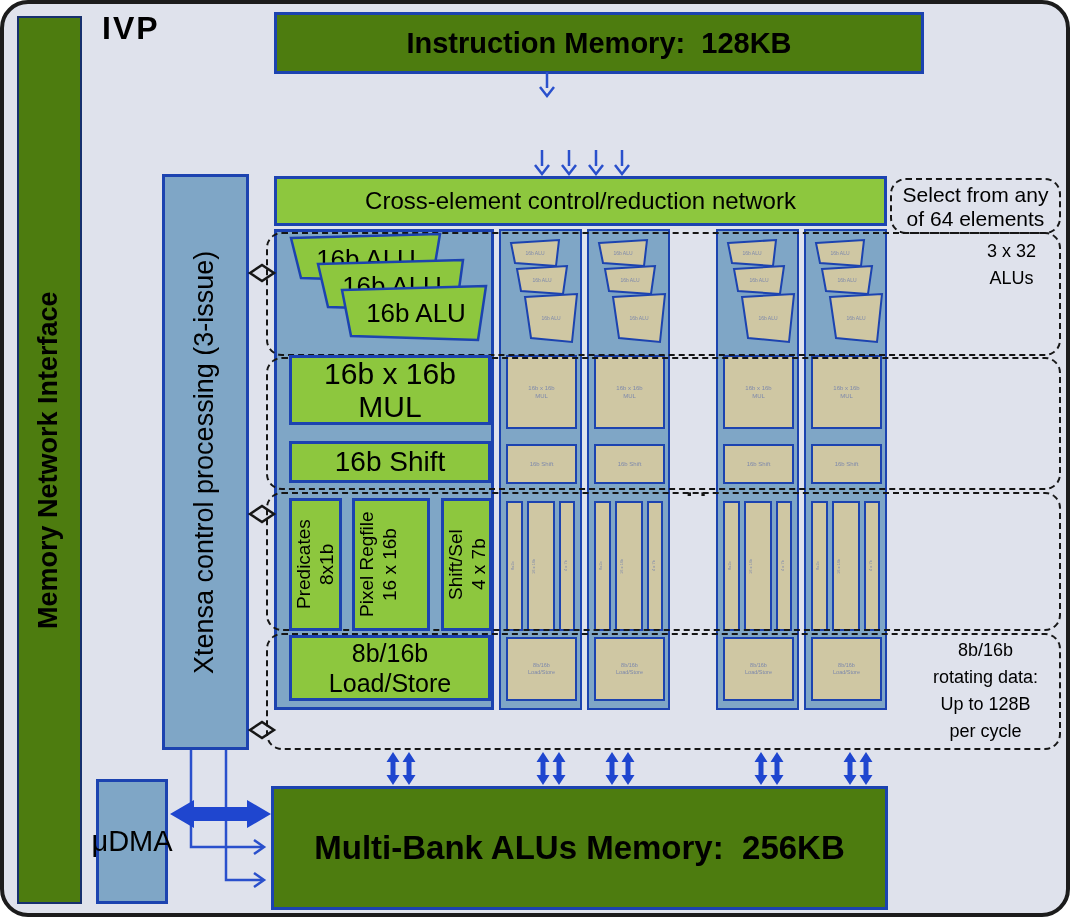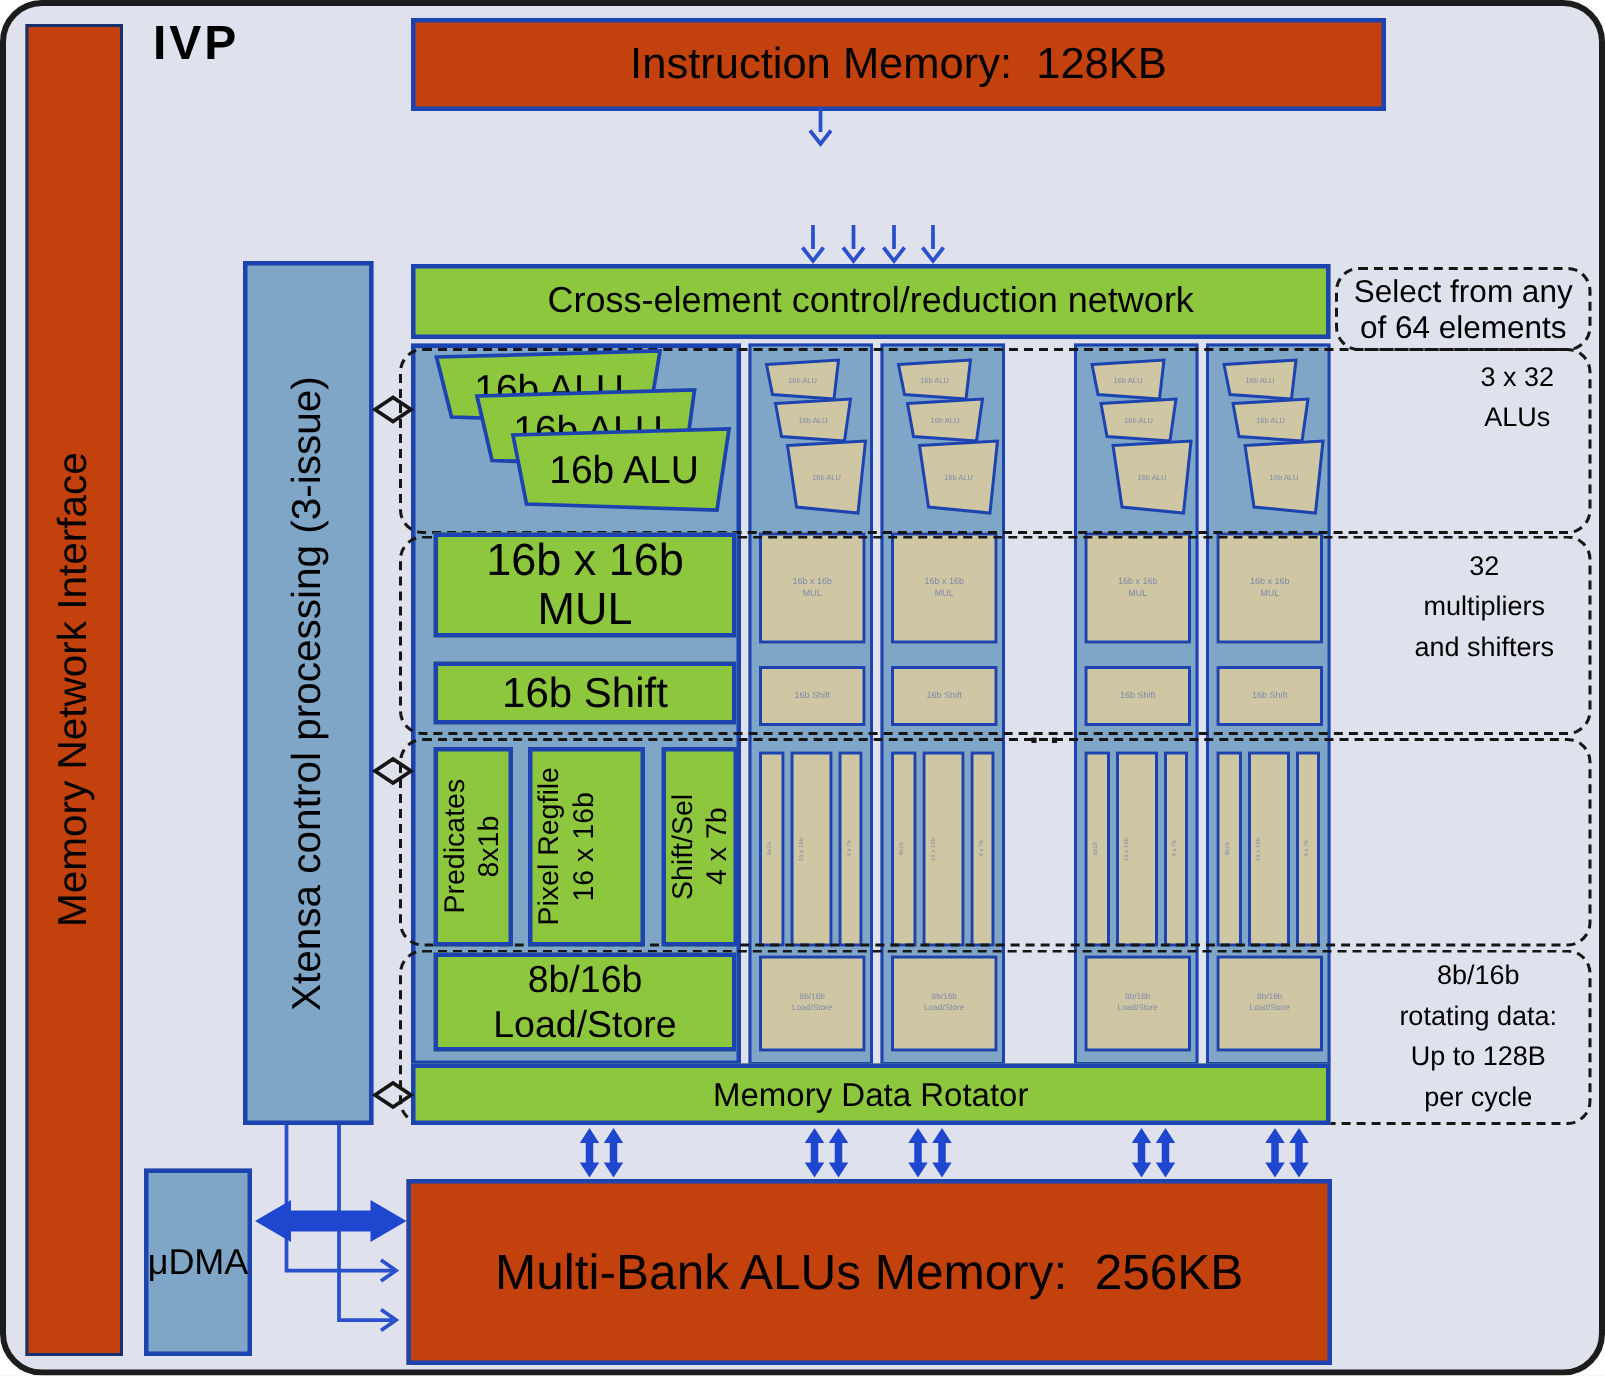--- a/index.html
+++ b/index.html
@@ -1,41 +1,41 @@
 <!DOCTYPE html>
 <html><head>
 <meta charset="utf-8">
 <style>
   html,body{margin:0;padding:0;background:#fff;}
   .page{position:relative;width:1070px;height:917px;background:#dfe2ec;
         border:4px solid #1c1c1c;border-radius:28px;box-sizing:border-box;
         font-family:"Liberation Sans","DejaVu Sans",sans-serif;color:#000;overflow:hidden;}
   .abs{position:absolute;box-sizing:border-box;}
   .bluebox{border:3px solid #1c43b0;}
-  .lightblue{background:#c2410c;}
+  .lightblue{background:#4d7c0f;font-weight:bold;}
   .steel{background:#7fa6c6;}
   .green{background:#8dc73e;}
   .center{display:flex;align-items:center;justify-content:center;text-align:center;}
   .col{display:flex;flex-direction:column;align-items:center;justify-content:center;text-align:center;}
   .pre{white-space:pre;}
   
   .vtext{writing-mode:vertical-rl;transform:rotate(180deg);text-align:center;}
   
   .ivp-title{left:98px;top:6px;font-size:32px;font-weight:bold;letter-spacing:2px;}
   .left-bar{left:13px;top:12px;width:65px;height:888px;border:2px solid #17306e;
             font-size:27px;line-height:59px;}
   .imem{left:270px;top:8px;width:650px;height:62px;font-size:29px;}
   .fetch{left:158px;top:95px;width:763px;height:50px;font-size:27px;}
   .xtensa{left:158px;top:170px;width:87px;height:576px;font-size:27px;line-height:79px;}
   .cross{left:270px;top:172px;width:613px;height:50px;font-size:24px;}
   .bigcol{left:270px;top:225px;width:220px;height:481px;}
   .mcol{top:225px;width:83px;height:481px;border:2px solid #1c43b0;}
   .rotator{left:270px;top:705px;width:613px;height:41px;font-size:22px;}
   .dmem{left:267px;top:782px;width:617px;height:124px;font-size:33px;}
-  .udma{left:92px;top:775px;width:72px;height:125px;font-size:24px;}
+  .udma{left:92px;top:775px;width:72px;height:125px;font-size:29px;}
   
   .gmul{left:285px;top:351px;width:202px;height:70px;font-size:30px;line-height:33px;}
   .gshift{left:285px;top:437px;width:202px;height:42px;font-size:28px;}
   .gls{left:285px;top:631px;width:202px;height:66px;font-size:25px;line-height:30px;}
   .gv{top:494px;height:133px;font-size:19px;line-height:23px;}
   .gpred{left:285px;width:53px;}
   .greg{left:348px;width:78px;}
   .gsel{left:437px;width:51px;}
   .alu-svg{left:230px;top:226px;width:260px;height:115px;}
   .alu-svg polygon{fill:#8dc73e;stroke:#1c43b0;stroke-width:2.5;}
@@ -216,38 +216,32 @@
   </div>
   <div class="abs gv gsel green bluebox vtext">
     <div>Shift/Sel</div>
     <div>4 x 7b</div>
   </div>
   <div class="abs gls green bluebox col">
     <div>8b/16b</div>
     <div>Load/Store</div>
   </div>
 
-  <div class="abs rotator green bluebox center">Memory Data Rotator</div>
   <div class="abs dmem lightblue bluebox center pre">Multi-Bank ALUs Memory:  256KB</div>
   <div class="abs udma steel bluebox center">μDMA</div>
 
   <div class="abs dots">..</div>
 
   <div class="abs ann a-sel">
     <div>Select from any</div>
     <div>of 64 elements</div>
   </div>
   <div class="abs ann a-alus">
     <div>3 x 32</div>
     <div>ALUs</div>
-  </div>
-  <div class="abs ann a-mult">
-    <div>32</div>
-    <div>multipliers</div>
-    <div>and shifters</div>
   </div>
   <div class="abs ann a-rot">
     <div>8b/16b</div>
     <div>rotating data:</div>
     <div>Up to 128B</div>
     <div>per cycle</div>
   </div>
 
   <svg class="overlay" viewBox="0 0 1070 917">
     <defs>

